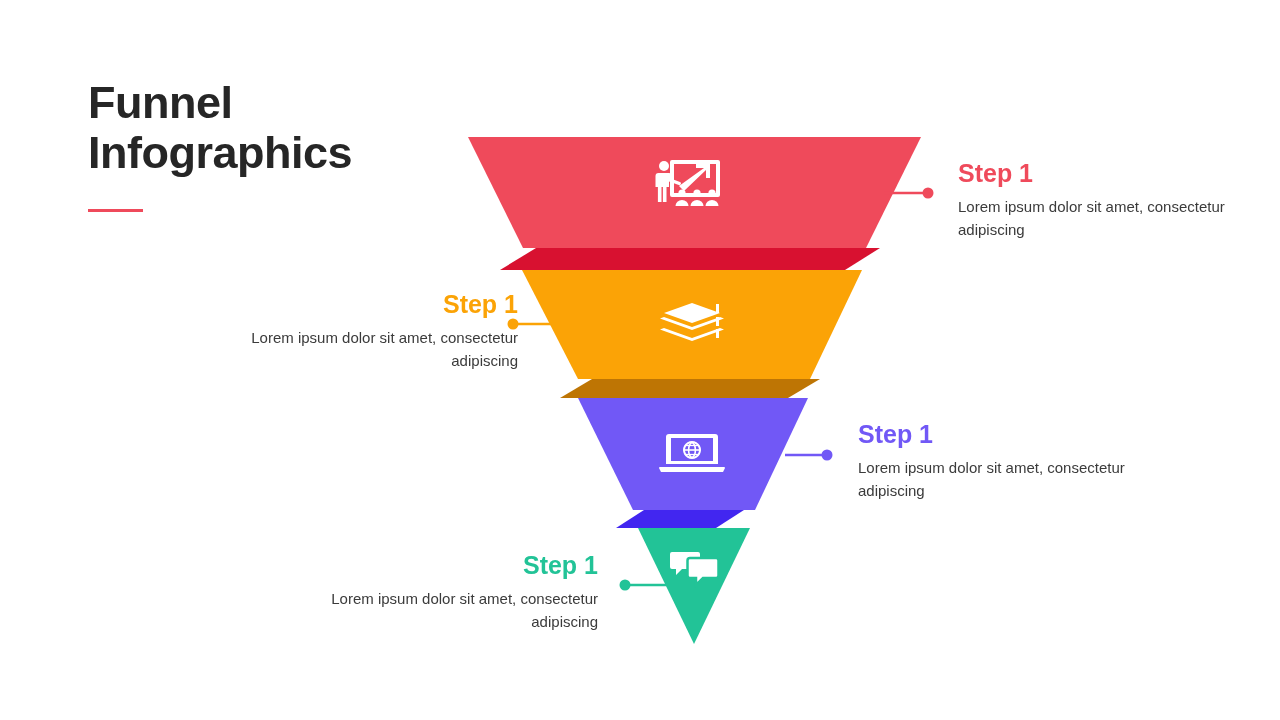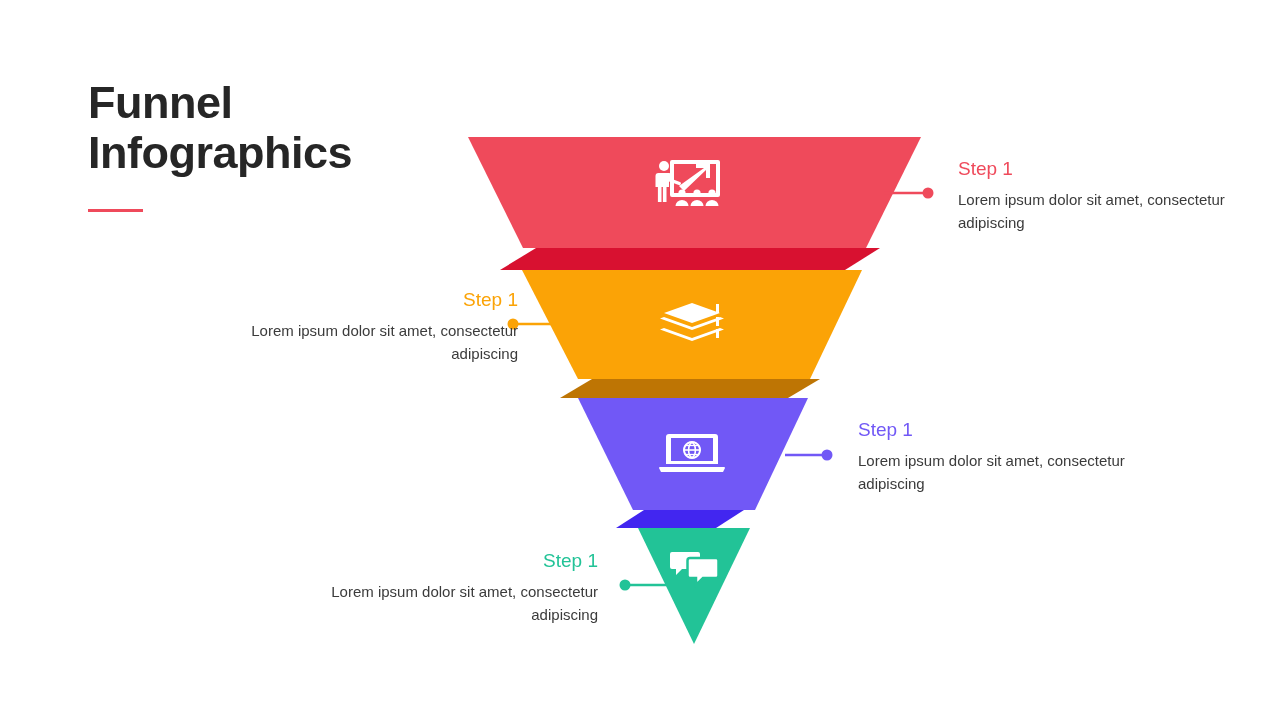--- a/index.html
+++ b/index.html
@@ -53,22 +53,22 @@
 
   
   .callout {
     position: absolute;
     width: 300px;
   }
   .callout.left  { text-align: right; }
   .callout.right { text-align: left; }
 
   .callout-step {
-    font-size: 19px;
-    font-weight: normal;
+    font-size: 25px;
+    font-weight: bold;
     line-height: 1.2;
     margin-bottom: 7px;
   }
   .callout-desc {
     font-size: 16px;
     line-height: 1.55;
     color: #3b3b3b;
     font-family: Liberation Sans, sans-serif;
     font-size: 15px;
   }

